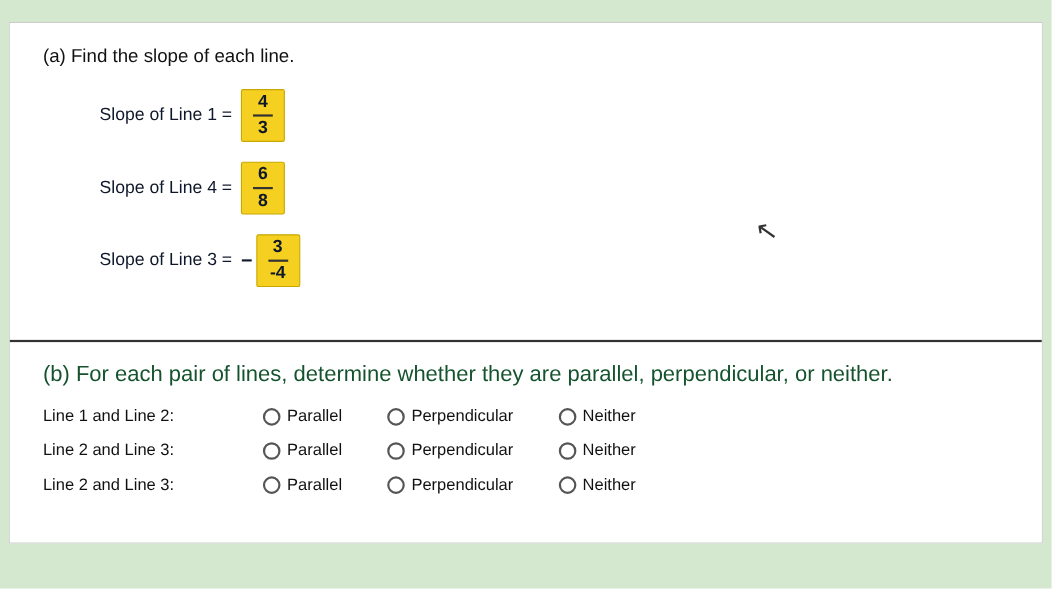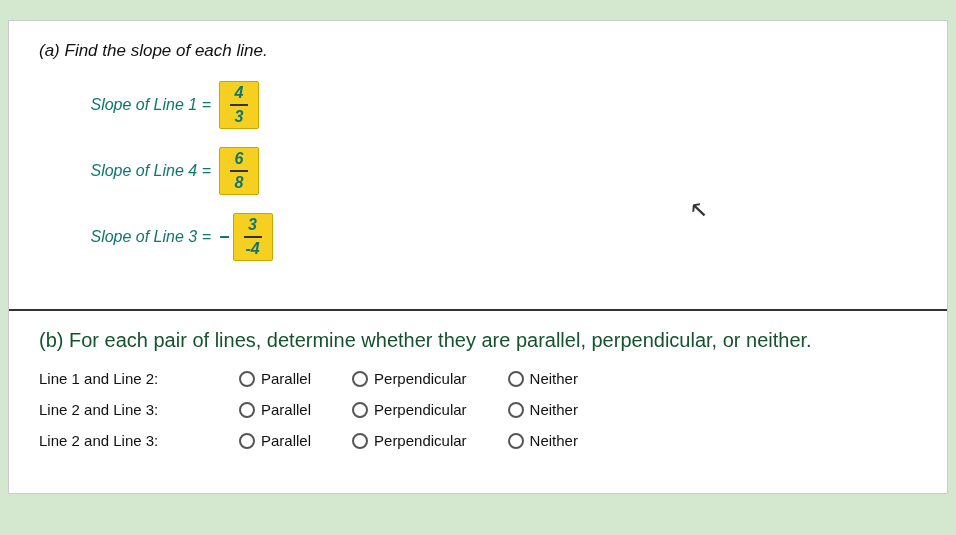--- a/index.html
+++ b/index.html
@@ -19,36 +19,35 @@
       background: white;
       border: 1px solid #ccc;
     }
 
     .section-a {
       padding: 20px 30px 30px 30px;
       border-bottom: 2px solid #333;
       background: #fff;
       min-height: 230px;
       position: relative;
-      font-style: italic;
     }
 
     .section-title {
       font-size: 17px;
       font-weight: normal;
       margin-bottom: 20px;
       color: #111;
     }
 
     .slope-row {
       display: flex;
       align-items: center;
       margin-bottom: 18px;
       font-size: 16px;
-      color: #0f766e;
+      color: #0f172a;
     }
 
     .slope-label {
       width: 180px;
       text-align: right;
       padding-right: 8px;
       font-size: 16px;
     }
 
     .fraction-box {

